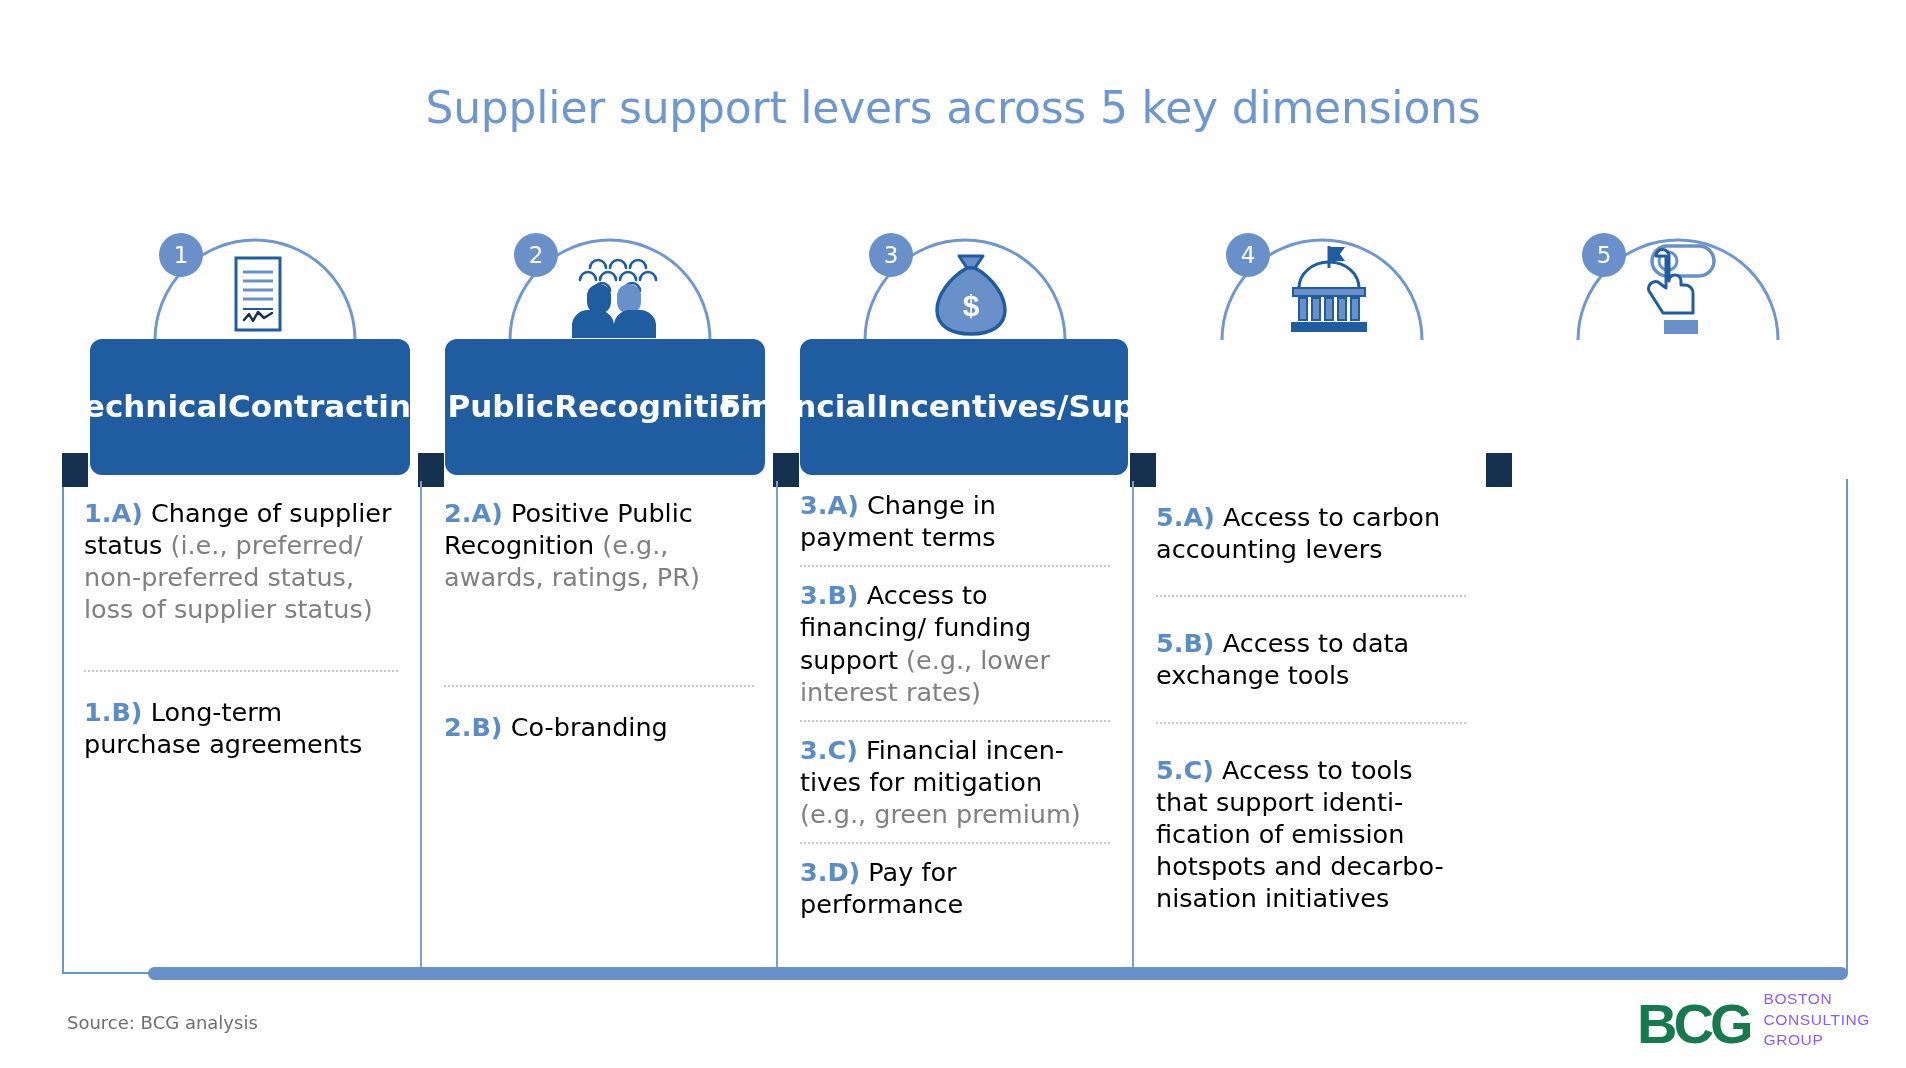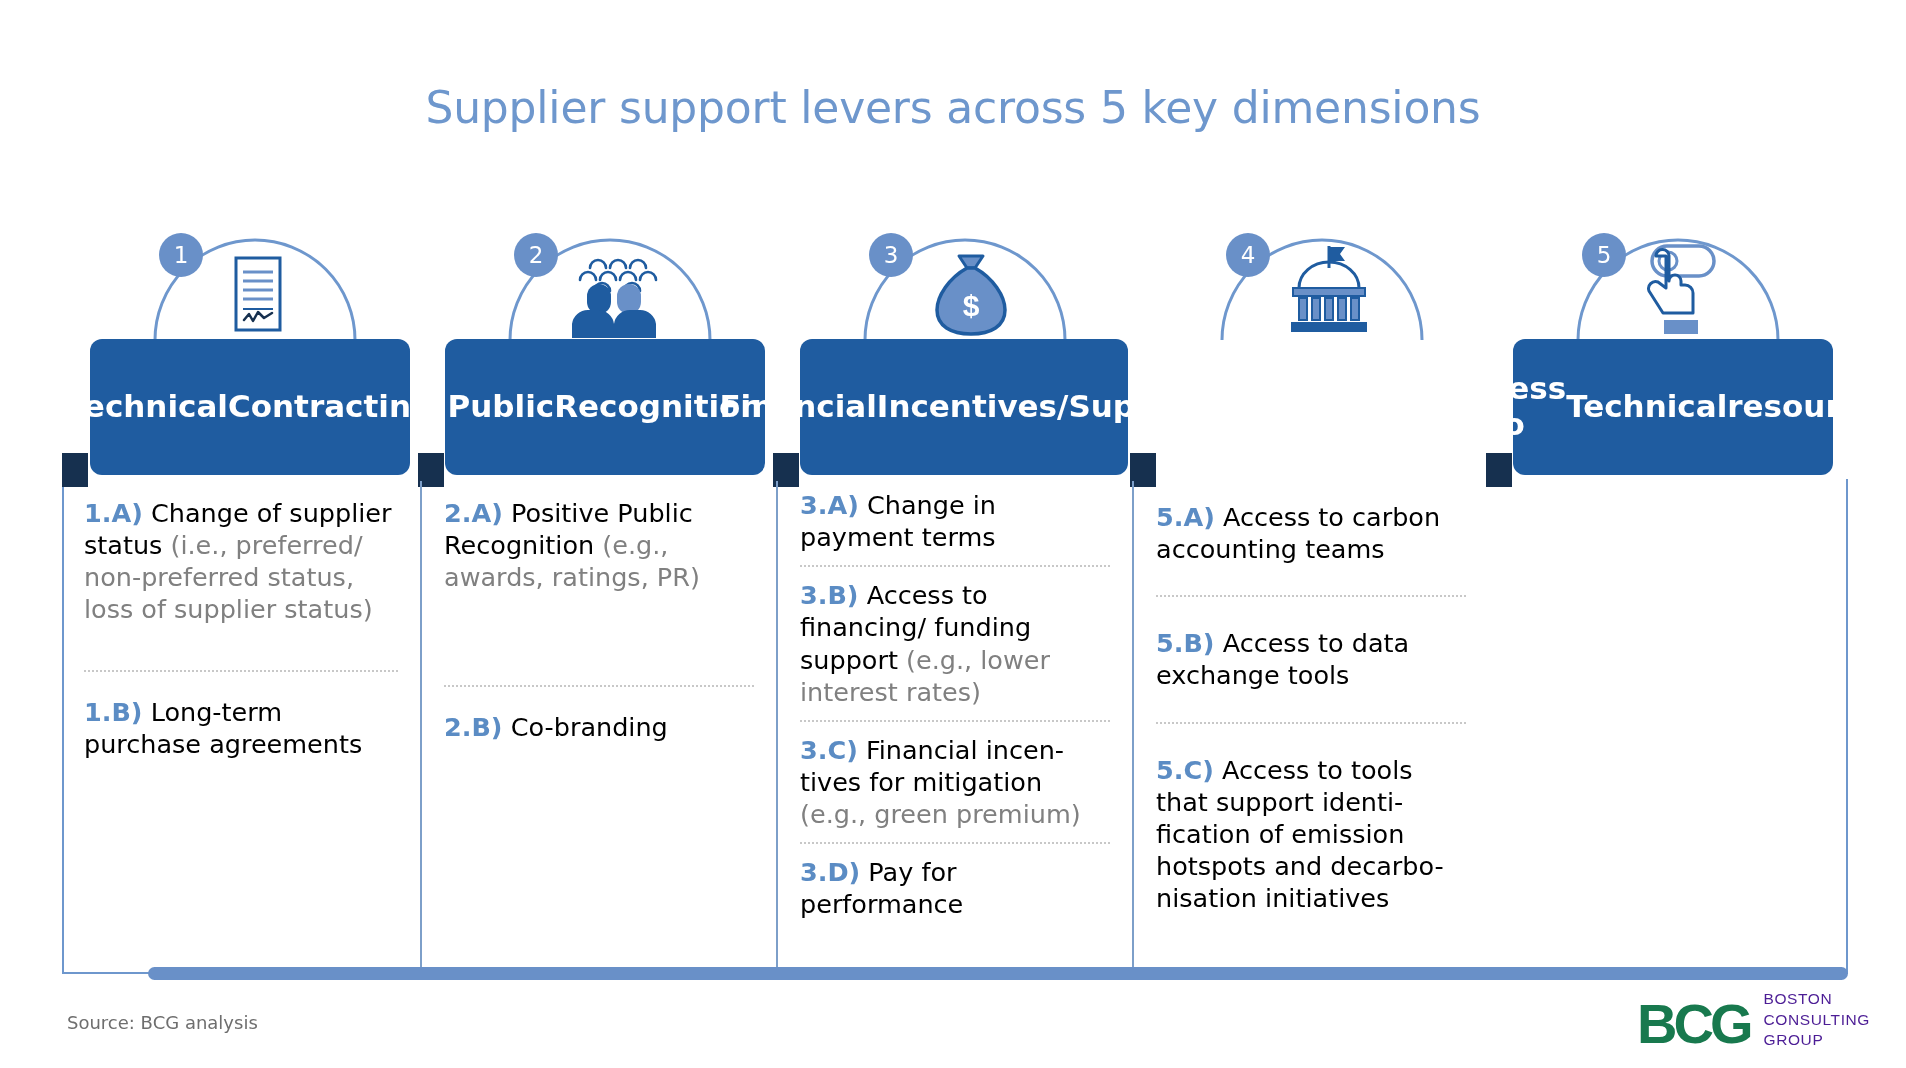--- a/index.html
+++ b/index.html
@@ -188,21 +188,21 @@
   .logo-mark {
     font-size: 56px;
     font-weight: bold;
     color: #18794e;
     letter-spacing: -4px;
     line-height: 1;
     font-family: "Liberation Sans", sans-serif;
     margin-top: 8px;
   }
   .logo-words {
-    color: #4c1d95;
+    color: #8b5cf6;
     font-size: 15.5px;
     line-height: 1.32;
     letter-spacing: 0.6px;
     font-family: "Liberation Sans", sans-serif;
   }
 </style>
 </head>
 <body>
 
 <div class="slide">
@@ -309,25 +309,20 @@
       </div>
     <div class="tab" style="left:445px;  top:339px; width:320px; height:136px;">
         <span style="display:block">Public</span>
         <span style="display:block">Recognition</span>
       </div>
     <div class="tab" style="left:800px;  top:339px; width:328px; height:136px;">
         <span style="display:block">Financial</span>
         <span style="display:block">Incentives/</span>
         <span style="display:block">Support</span>
       </div>
-    <div class="tab" style="left:1513px; top:339px; width:320px; height:136px;">
-        <span style="display:block">Access to</span>
-        <span style="display:block">Technical</span>
-        <span style="display:block">resources</span>
-      </div>
   </div>
 
   <div class="cols">
 
     <div class="col" style="width:358px;">
       <p class="item"><span class="code">1.A)</span><span> Change of supplier status </span><span class="muted">(i.e., preferred/ non-preferred status, loss of supplier status)</span></p>
       <hr class="sep" style="margin-top:44px; margin-bottom:24px;">
       <p class="item"><span class="code">1.B)</span><span> Long-​term purchase agreements</span></p>
     </div>
 
@@ -342,21 +337,21 @@
       <hr class="sep" style="margin-top:12px; margin-bottom:12px;">
       <p class="item"><span class="code">3.B)</span><span> Access to financing/ funding support </span><span class="muted">(e.g., lower interest rates)</span></p>
       <hr class="sep" style="margin-top:12px; margin-bottom:12px;">
       <p class="item"><span class="code">3.C)</span><span> Financial incen-​tives for mitigation </span><span class="muted">(e.g., green premium)</span></p>
       <hr class="sep" style="margin-top:12px; margin-bottom:12px;">
       <p class="item"><span class="code">3.D)</span><span> Pay for performance</span></p>
     </div>
 
 
     <div class="col" style="width:356px;">
-      <p class="item" style="margin-top:4px;"><span class="code">5.A)</span><span> Access to carbon accounting teams</span></p>
+      <p class="item" style="margin-top:4px;"><span class="code">5.A)</span><span> Access to carbon accounting levers</span></p>
       <hr class="sep" style="margin-top:30px; margin-bottom:30px;">
       <p class="item"><span class="code">5.B)</span><span> Access to data exchange tools</span></p>
       <hr class="sep" style="margin-top:30px; margin-bottom:30px;">
       <p class="item"><span class="code">5.C)</span><span> Access to tools that support identi-​fication of emission hotspots and decarbo-​nisation initiatives</span></p>
     </div>
 
   </div>
 
   <div class="bottom-bar"></div>
 

